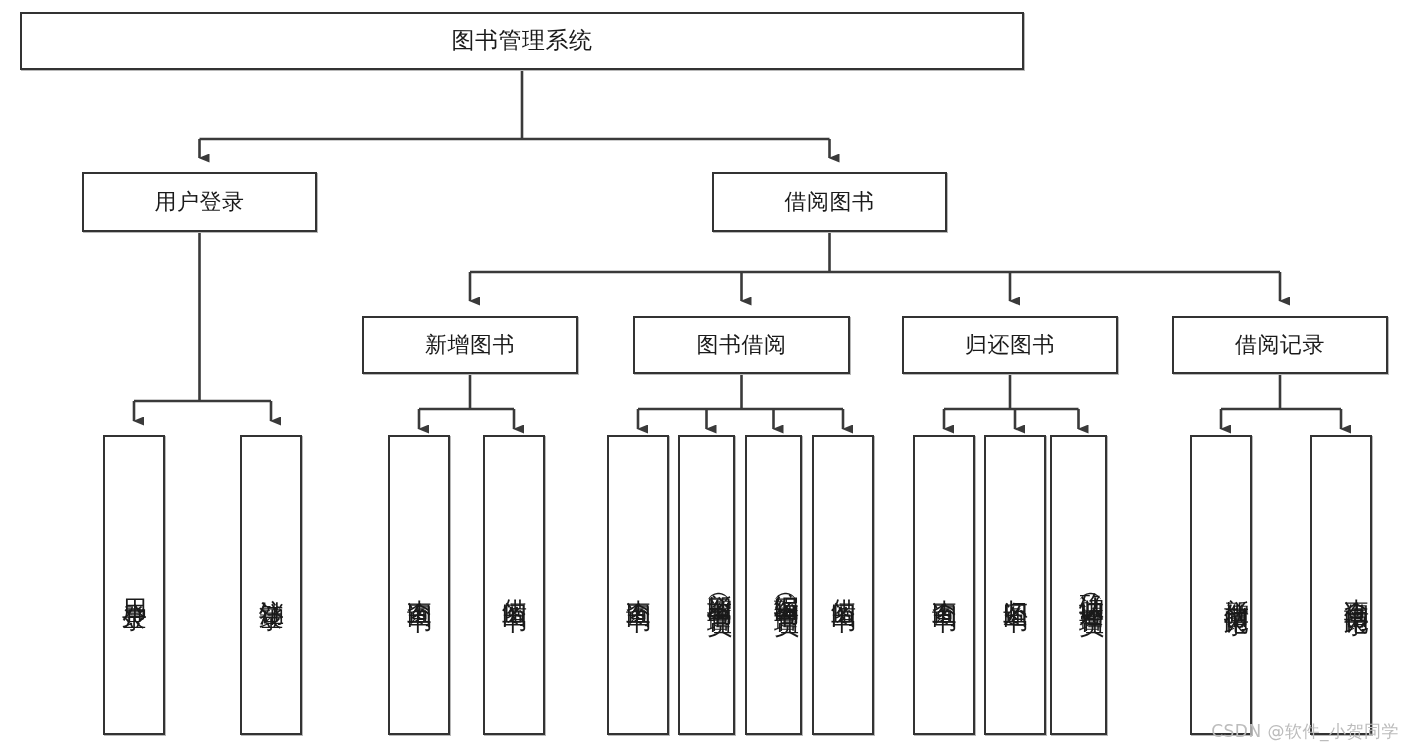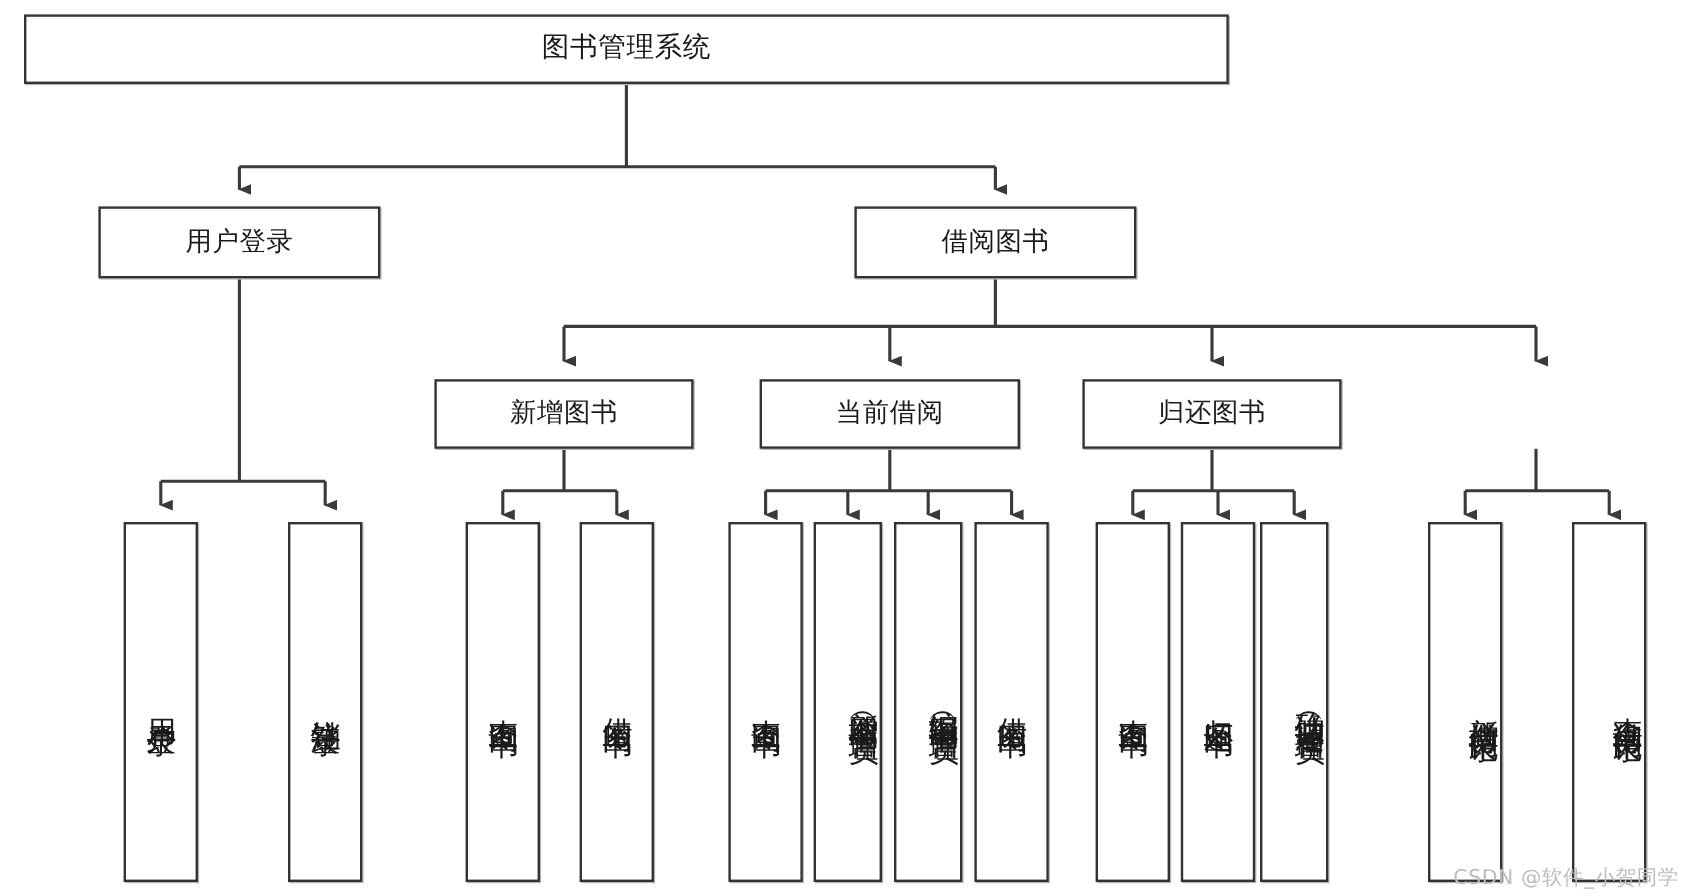--- a/index.html
+++ b/index.html
@@ -149,25 +149,28 @@
     <span class="node-label">用户登录</span>
   </div>
   <div class="node horiz" id="node-l2-1" style="left: 712px; top: 172px; width: 235px; height: 60px;">
     <span class="node-label">借阅图书</span>
   </div>
 
   <div class="node horiz" id="node-l3-0" style="left: 362px; top: 316px; width: 216px; height: 58px;">
     <span class="node-label">新增图书</span>
   </div>
   <div class="node horiz" id="node-l3-1" style="left: 633px; top: 316px; width: 217px; height: 58px;">
-    <span class="node-label">当前借阅</span>
+    <span class="node-label">图书借阅</span>
   </div>
   <div class="node horiz" id="node-l3-2" style="left: 902px; top: 316px; width: 216px; height: 58px;">
     <span class="node-label">归还图书</span>
   </div>
+  <div class="node horiz" id="node-l3-3" style="left: 1172px; top: 316px; width: 216px; height: 58px;">
+    <span class="node-label">借阅记录</span>
+  </div>
 
   <div class="node vert short" id="node-leaf-0" style="left: 103px; top: 435px; width: 62px; height: 300px;">
     <span class="node-label">用户登录</span>
   </div>
   <div class="node vert short" id="node-leaf-1" style="left: 240px; top: 435px; width: 62px; height: 300px;">
     <span class="node-label">注销登录</span>
   </div>
   <div class="node vert short" id="node-leaf-2" style="left: 388px; top: 435px; width: 62px; height: 300px;">
     <span class="node-label">查询图书</span>
   </div>

